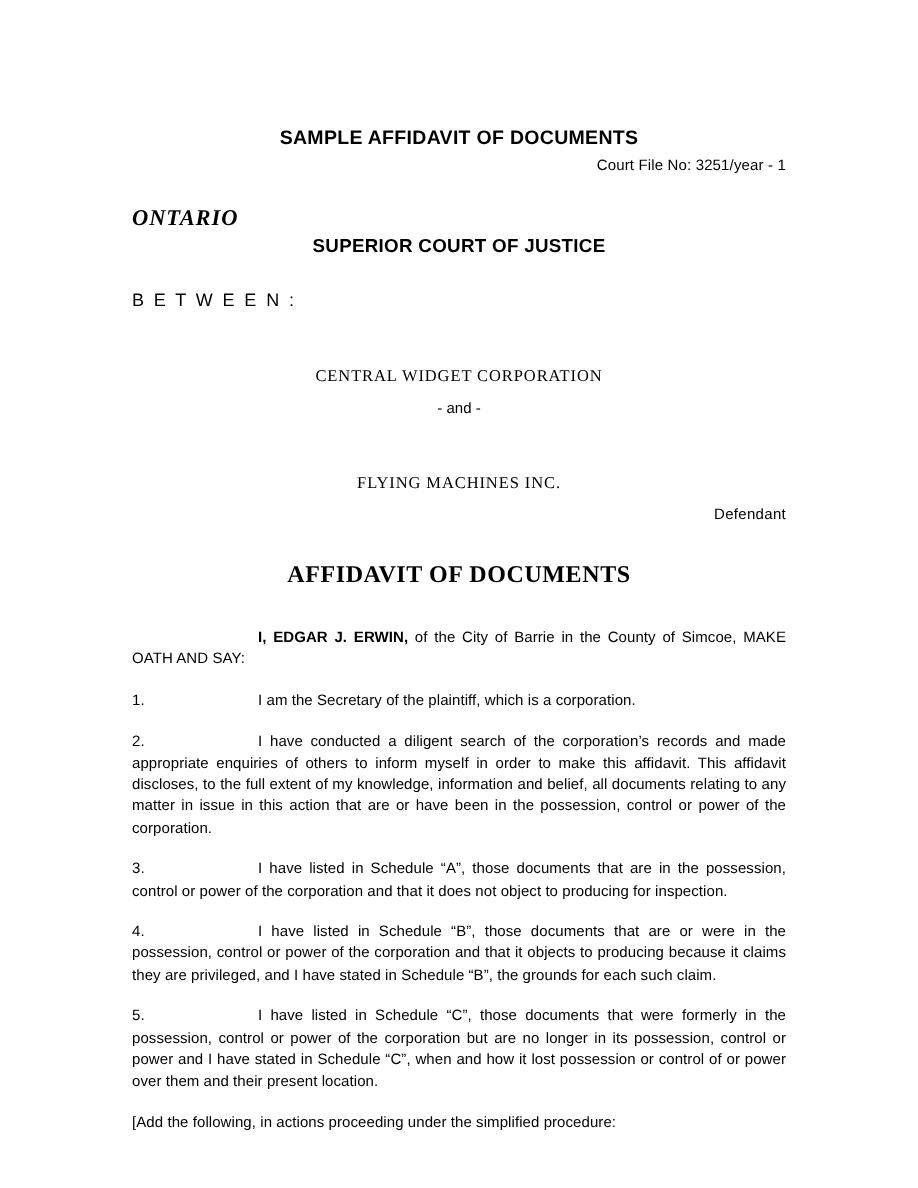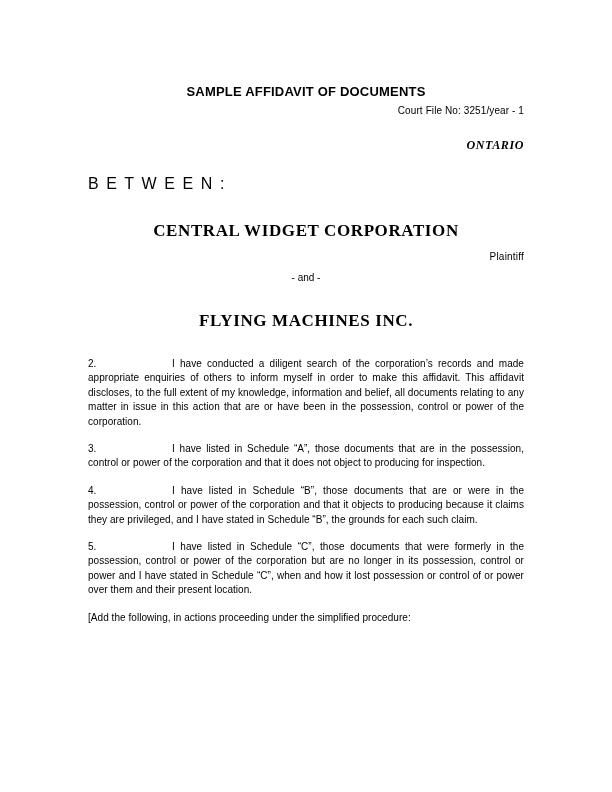--- a/index.html
+++ b/index.html
@@ -29,46 +29,46 @@
     letter-spacing: 0.2px;
     margin-top: 84px;
   }
   .court-file {
     text-align: right;
     font-size: 10px;
     margin-top: 6px;
     letter-spacing: 0.1px;
   }
   .jurisdiction {
-    text-align: right;
+    text-align: left;
     font-family: "Liberation Serif", serif;
     font-style: italic;
     font-weight: bold;
-    font-size: 12px;
+    font-size: 15px;
     margin-top: 22px;
     letter-spacing: 0.6px;
   }
   .court-name {
     text-align: center;
     font-weight: bold;
     font-size: 12.5px;
     margin-top: 2px;
     letter-spacing: 0.2px;
   }
   .between {
-    font-size: 16px;
+    font-size: 12px;
     margin-top: 22px;
     letter-spacing: 1.6px;
   }
   .party {
     text-align: center;
-    font-weight: bold;
+    font-weight: normal;
     font-family: "Liberation Serif", serif;
-    font-size: 17px;
-    margin-top: 28px;
+    font-size: 11px;
+    margin-top: 38px;
     letter-spacing: 0.6px;
   }
   .party-role {
     text-align: right;
     font-size: 10px;
     margin-top: 10px;
     letter-spacing: 0.2px;
   }
   .and-sep {
     text-align: center;
@@ -108,34 +108,38 @@
 </head>
 <body>
 
 <div class="page">
 
   <div class="doc-title">SAMPLE AFFIDAVIT OF DOCUMENTS</div>
 
   <div class="court-file">Court File No:  3251/year - 1</div>
 
   <div class="jurisdiction">ONTARIO</div>
+  <div class="court-name">SUPERIOR COURT OF JUSTICE</div>
 
   <div class="between">B E T W E E N :</div>
 
   <div class="party">CENTRAL WIDGET CORPORATION</div>
-  <div class="party-role">Plaintiff</div>
 
   <div class="and-sep">- and -</div>
 
   <div class="party">FLYING MACHINES INC.</div>
+  <div class="party-role">Defendant</div>
 
+  <div class="affidavit-heading">AFFIDAVIT OF DOCUMENTS</div>
 
   <div class="body-block">
 
+    <p class="para"><span class="num"></span><span class="lead-in">I, EDGAR J. ERWIN,</span><span> of the City of Barrie in the County of Simcoe, MAKE OATH AND SAY:</span></p>
 
+    <p class="para numbered"><span class="num">1.</span><span>I am the Secretary of the plaintiff, which is a corporation.</span></p>
 
     <p class="para numbered"><span class="num">2.</span><span>I have conducted a diligent search of the corporation’s records and made appropriate enquiries of others to inform myself in order to make this affidavit.  This affidavit discloses, to the full extent of my knowledge, information and belief, all documents relating to any matter in issue in this action that are or have been in the possession, control or power of the corporation.</span></p>
 
     <p class="para numbered"><span class="num">3.</span><span>I have listed in Schedule “A”, those documents that are in the possession, control or power of the corporation and that it does not object to producing for inspection.</span></p>
 
     <p class="para numbered"><span class="num">4.</span><span>I have listed in Schedule “B”, those documents that are or were in the possession, control or power of the corporation and that it objects to producing because it claims they are privileged, and I have stated in Schedule “B”, the grounds for each such claim.</span></p>
 
     <p class="para numbered"><span class="num">5.</span><span>I have listed in Schedule “C”, those documents that were formerly in the possession, control or power of the corporation but are no longer in its possession, control or power and I have stated in Schedule “C”, when and how it lost possession or control of or power over them and their present location.</span></p>
 
     <p class="para">[Add the following, in actions proceeding under the simplified procedure:</p>

